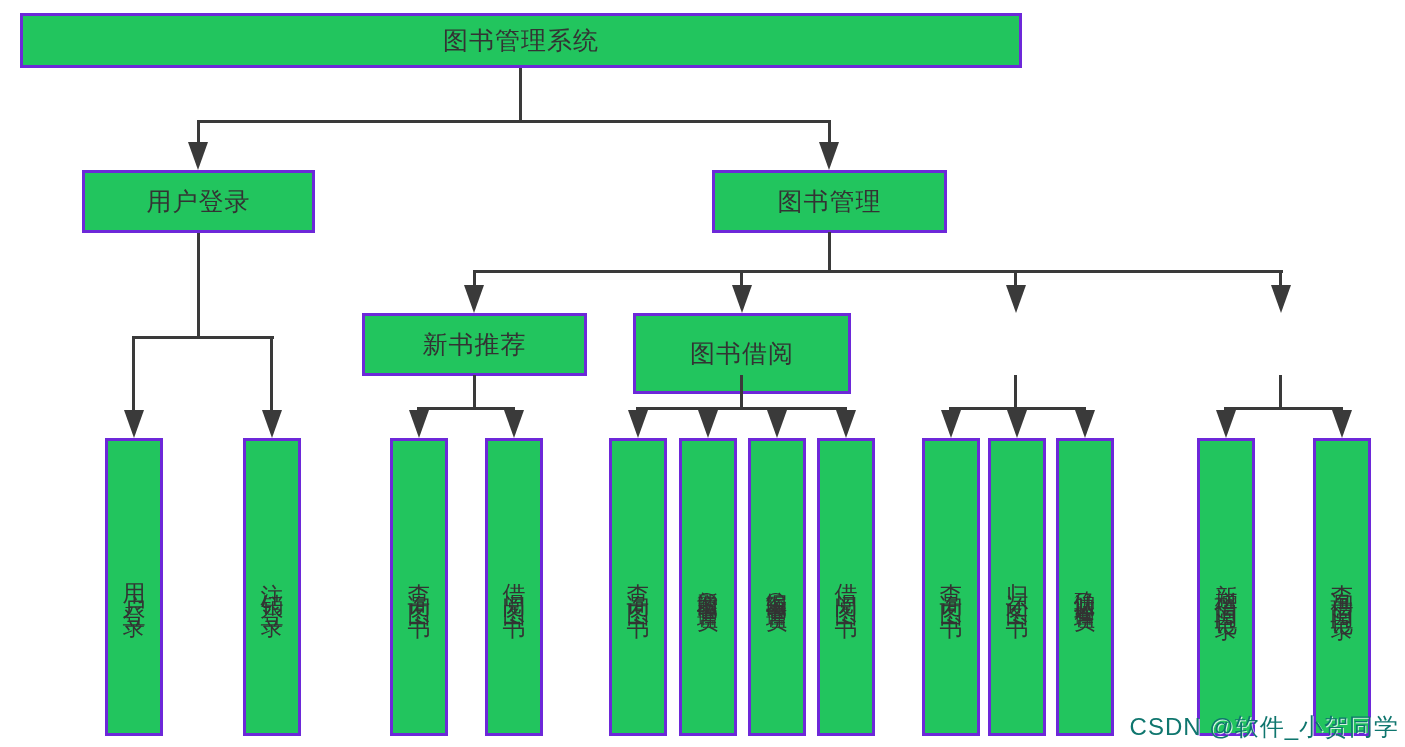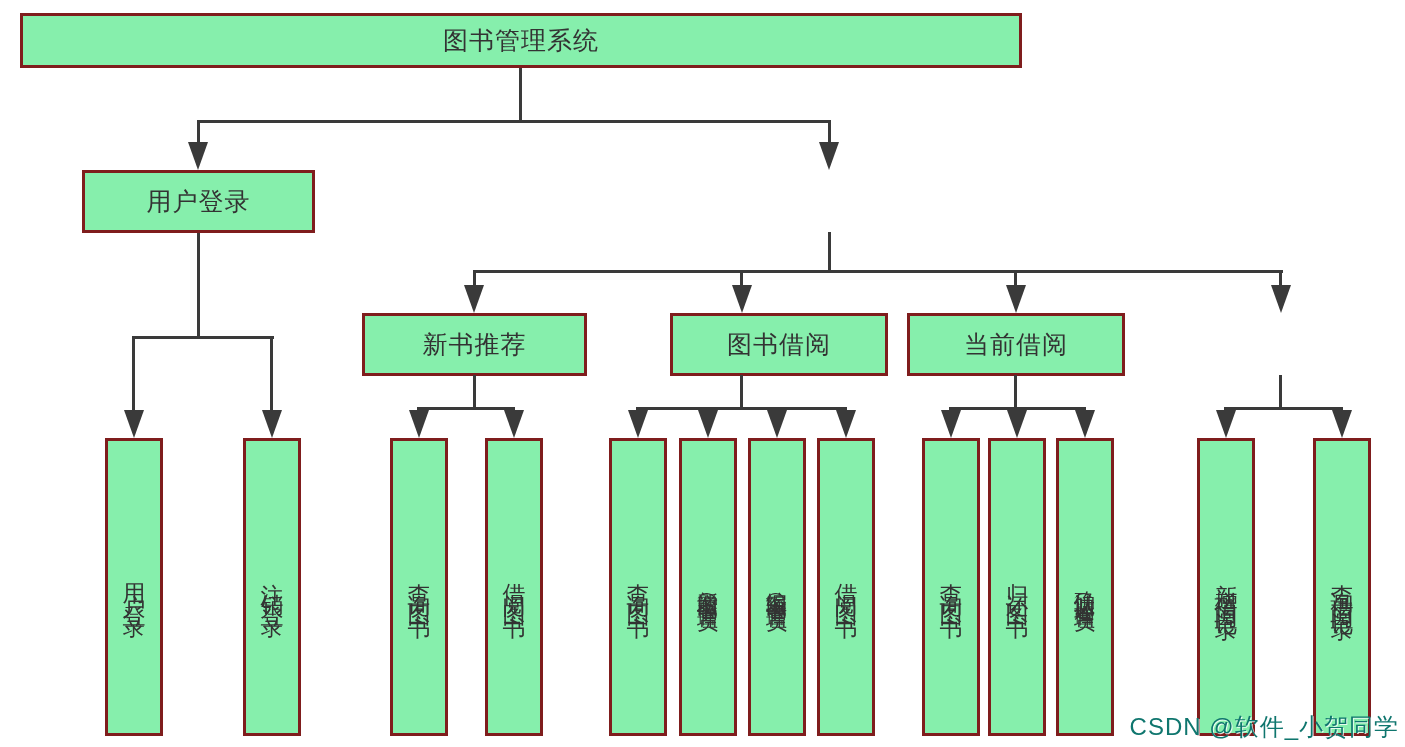--- a/index.html
+++ b/index.html
@@ -5,22 +5,22 @@
   html,body{margin:0;padding:0;background:#ffffff;}
   #canvas{
     position:relative;
     width:1405px;height:747px;
     background:#ffffff;
     font-family:"Liberation Sans","DejaVu Sans",sans-serif;
     overflow:hidden;
   }
   .box{
     position:absolute;
-    background:#86efac;
-    border:3px solid #7f1d1d;
+    background:#22c55e;
+    border:3px solid #6d28d9;
     box-sizing:border-box;
     display:flex;
     align-items:center;
     justify-content:center;
     color:#333333;
   }
   .hbox{font-size:25px;letter-spacing:1px;}
   .vbox span{
     writing-mode:vertical-rl;
     text-orientation:mixed;
@@ -53,29 +53,29 @@
 
 <div id="canvas">
 
   <div class="box hbox" style="left:20px;top:13px;width:1002px;height:55px;">
     <span>图书管理系统</span>
   </div>
 
   <div class="box hbox" style="left:82px;top:170px;width:233px;height:63px;">
     <span>用户登录</span>
   </div>
+  <div class="box hbox" style="left:712px;top:170px;width:235px;height:63px;">
+    <span>图书管理</span>
+  </div>
 
   <div class="box hbox" style="left:362px;top:313px;width:225px;height:63px;font-family:Liberation Serif, serif;">
     <span>新书推荐</span>
   </div>
-  <div class="box hbox" style="left:670px;top:313px;width:218px;height:63px;">
+  <div class="box hbox" style="left:633px;top:313px;width:218px;height:81px;">
     <span>图书借阅</span>
-  </div>
-  <div class="box hbox" style="left:907px;top:313px;width:218px;height:63px;">
-    <span>当前借阅</span>
   </div>
 
   <div class="box vbox" style="left:105px;top:438px;width:58px;height:298px;">
     <span class="sp-wide">用户登录</span>
   </div>
   <div class="box vbox" style="left:243px;top:438px;width:58px;height:298px;">
     <span class="sp-wide">注销登录</span>
   </div>
 
   <div class="box vbox" style="left:390px;top:438px;width:58px;height:298px;">

